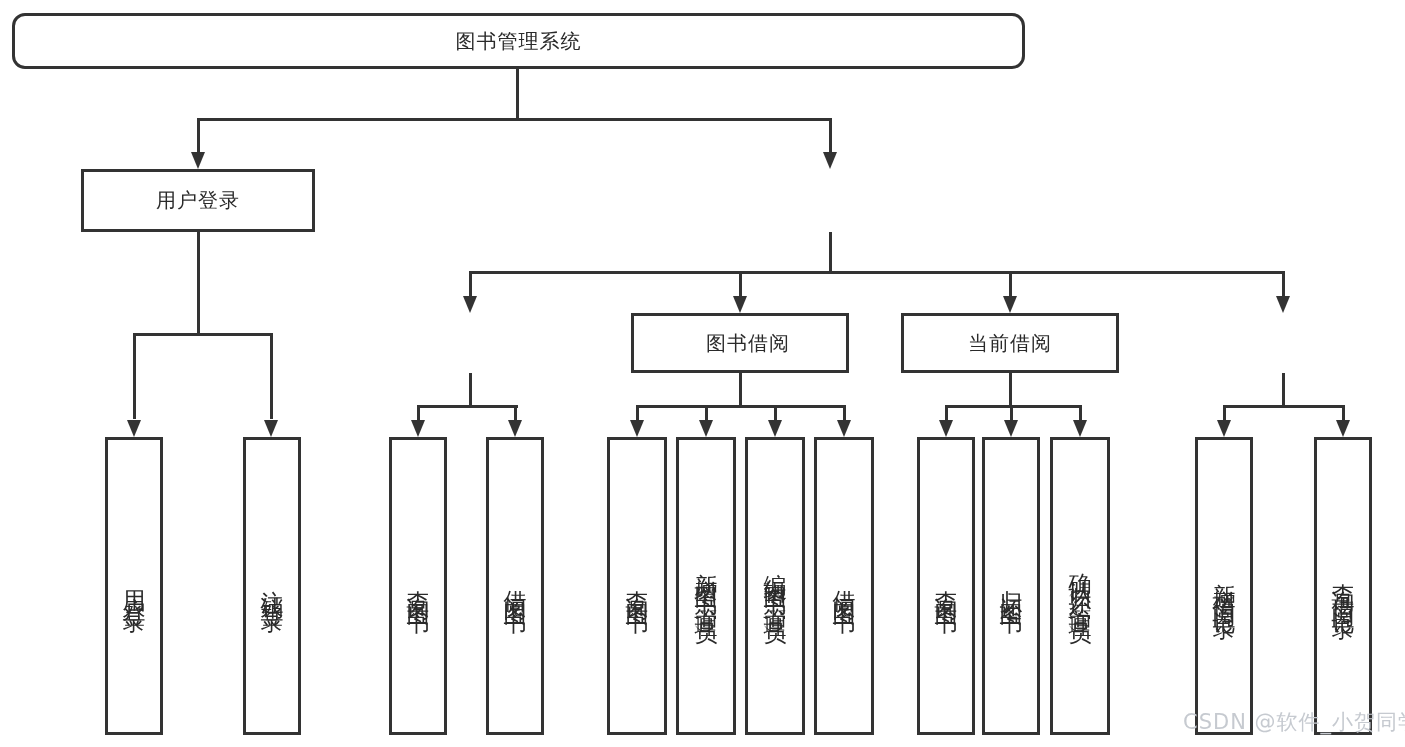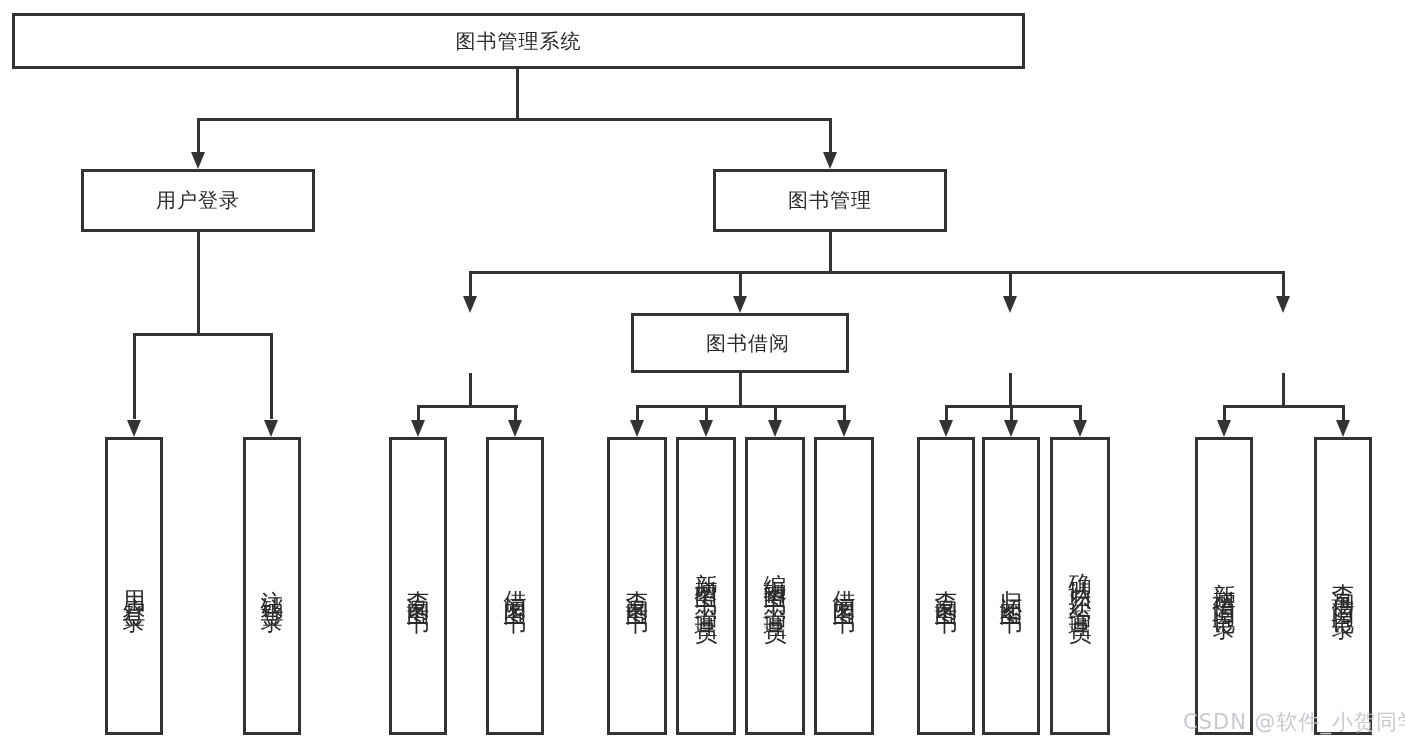--- a/index.html
+++ b/index.html
@@ -41,36 +41,33 @@
     font-size:21px;color:#c6cad0;
     letter-spacing:1px;white-space:nowrap;
     z-index:10;
   }
 </style>
 </head>
 <body>
 
 <div id="canvas">
 
-  <div class="box" style="left:12px;top:13px;width:1013px;height:56px;">
+  <div class="box" style="left:12px;top:13px;width:1013px;height:56px;border-radius:13px;">
     <span class="hlabel">图书管理系统</span>
   </div>
 
   <div class="vline" style="left:516px;top:69px;height:52px;"></div>
   <div class="hline" style="left:197px;top:118px;width:634px;"></div>
   <div class="vline" style="left:197px;top:118px;height:36px;"></div>
   <div class="arrow" style="left:191px;top:152px;"></div>
   <div class="vline" style="left:829px;top:118px;height:36px;"></div>
   <div class="arrow" style="left:823px;top:152px;"></div>
 
   <div class="box" style="left:81px;top:169px;width:234px;height:63px;">
     <span class="hlabel">用户登录</span>
-  </div>
-  <div class="box" style="left:713px;top:169px;width:234px;height:63px;">
-    <span class="hlabel">图书管理</span>
   </div>
 
   <div class="vline" style="left:197px;top:232px;height:103px;"></div>
   <div class="hline" style="left:133px;top:333px;width:140px;"></div>
   <div class="vline" style="left:133px;top:333px;height:86px;"></div>
   <div class="arrow" style="left:127px;top:420px;"></div>
   <div class="vline" style="left:270px;top:333px;height:86px;"></div>
   <div class="arrow" style="left:264px;top:420px;"></div>
 
   <div class="vline" style="left:829px;top:232px;height:41px;"></div>
@@ -79,20 +76,23 @@
   <div class="arrow" style="left:463px;top:296px;"></div>
   <div class="vline" style="left:739px;top:271px;height:26px;"></div>
   <div class="arrow" style="left:733px;top:296px;"></div>
   <div class="vline" style="left:1009px;top:271px;height:26px;"></div>
   <div class="arrow" style="left:1003px;top:296px;"></div>
   <div class="vline" style="left:1282px;top:271px;height:26px;"></div>
   <div class="arrow" style="left:1276px;top:296px;"></div>
 
   <div class="box" style="left:631px;top:313px;width:218px;height:60px;padding-left:16px;">
     <span class="hlabel">图书借阅</span>
+  </div>
+  <div class="box" style="left:901px;top:313px;width:218px;height:60px;">
+    <span class="hlabel">当前借阅</span>
   </div>
 
   <div class="vline" style="left:469px;top:373px;height:35px;"></div>
   <div class="hline" style="left:417px;top:405px;width:101px;"></div>
   <div class="vline" style="left:417px;top:405px;height:16px;"></div>
   <div class="arrow" style="left:411px;top:420px;"></div>
   <div class="vline" style="left:514px;top:405px;height:16px;"></div>
   <div class="arrow" style="left:508px;top:420px;"></div>
 
   <div class="vline" style="left:739px;top:373px;height:35px;"></div>

